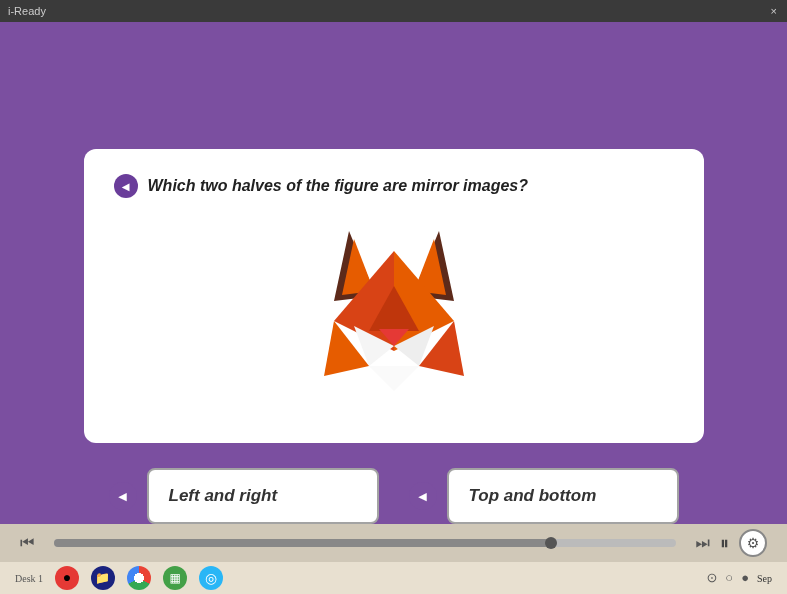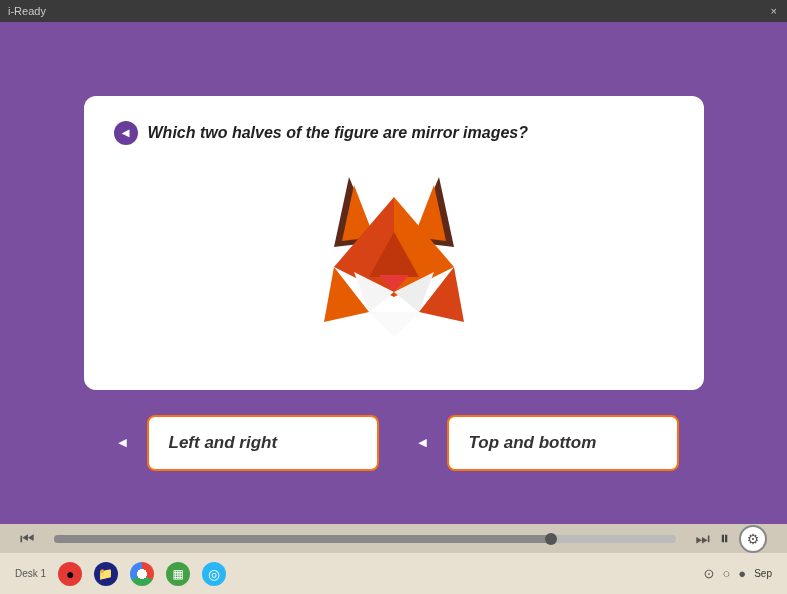--- a/index.html
+++ b/index.html
@@ -48,21 +48,21 @@
       font-size: 11px;
       cursor: pointer;
     }
 
     
     .main-content {
       flex: 1;
       display: flex;
       flex-direction: column;
       align-items: center;
-      justify-content: center;
+      justify-content: flex-end;
       padding: 20px 60px 0 60px;
     }
 
     
     .question-card {
       background: white;
       border-radius: 12px;
       width: 100%;
       max-width: 620px;
       padding: 25px 30px 30px 30px;
@@ -144,21 +144,21 @@
     }
     .answer-icon::after {
       content: '◀';
       color: white;
       font-size: 11px;
     }
 
     .answer-button {
       flex: 1;
       background: white;
-      border: 2px solid #f97316;
+      border: 2px solid #a3a3a3;
       border-radius: 8px;
       padding: 16px 20px;
       font-size: 17px;
       font-weight: bold;
       color: #333;
       cursor: pointer;
       text-align: left;
       font-style: italic;
     }
 
@@ -232,26 +232,27 @@
       background: white;
       display: flex;
       align-items: center;
       justify-content: center;
       cursor: pointer;
       font-size: 14px;
       color: #555;
     }
 
     .apps-bar {
-      height: 41px;
+      height: 32px;
       background: #e8e0d0;
       display: flex;
       align-items: center;
       padding: 16px 15px;
       gap: 12px;
+      font-family: Liberation Serif, serif;
     }
 
     .desk-label {
       font-size: 10px;
       color: #555;
     }
 
     .app-icon {
       width: 24px;
       height: 24px;

